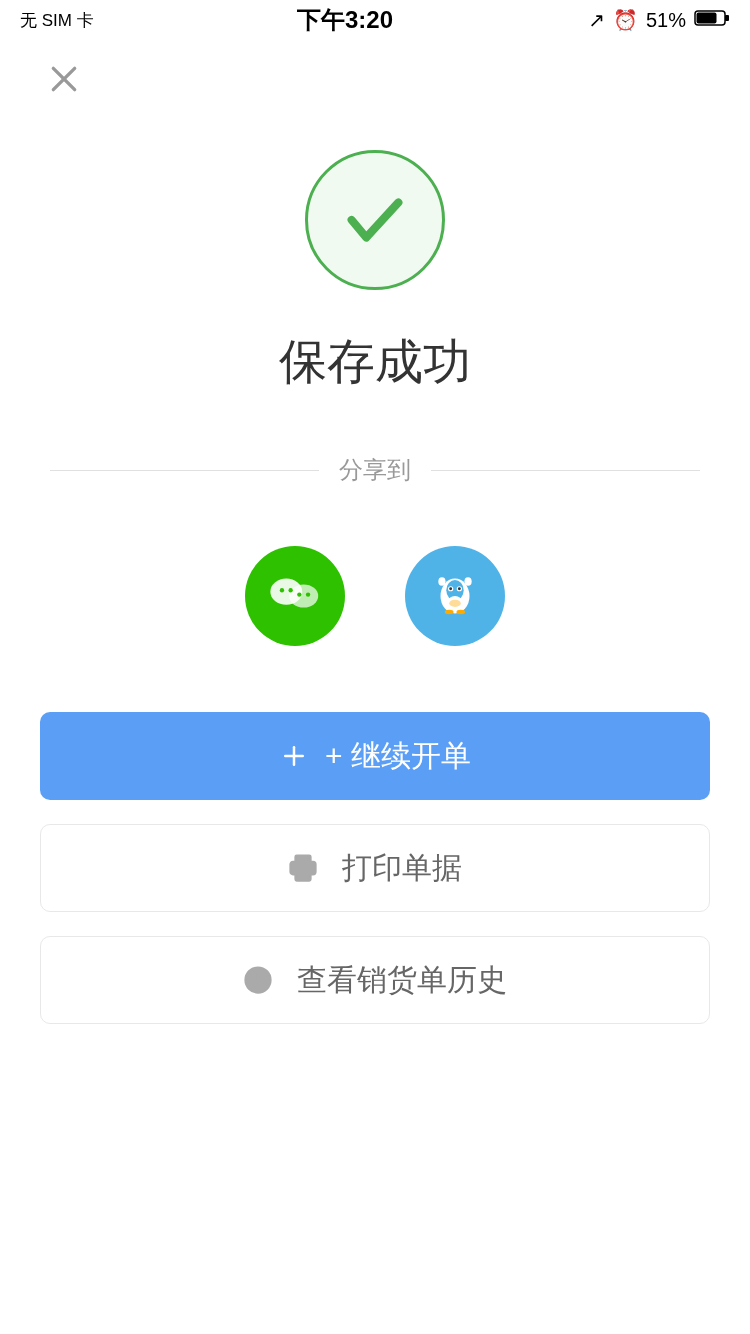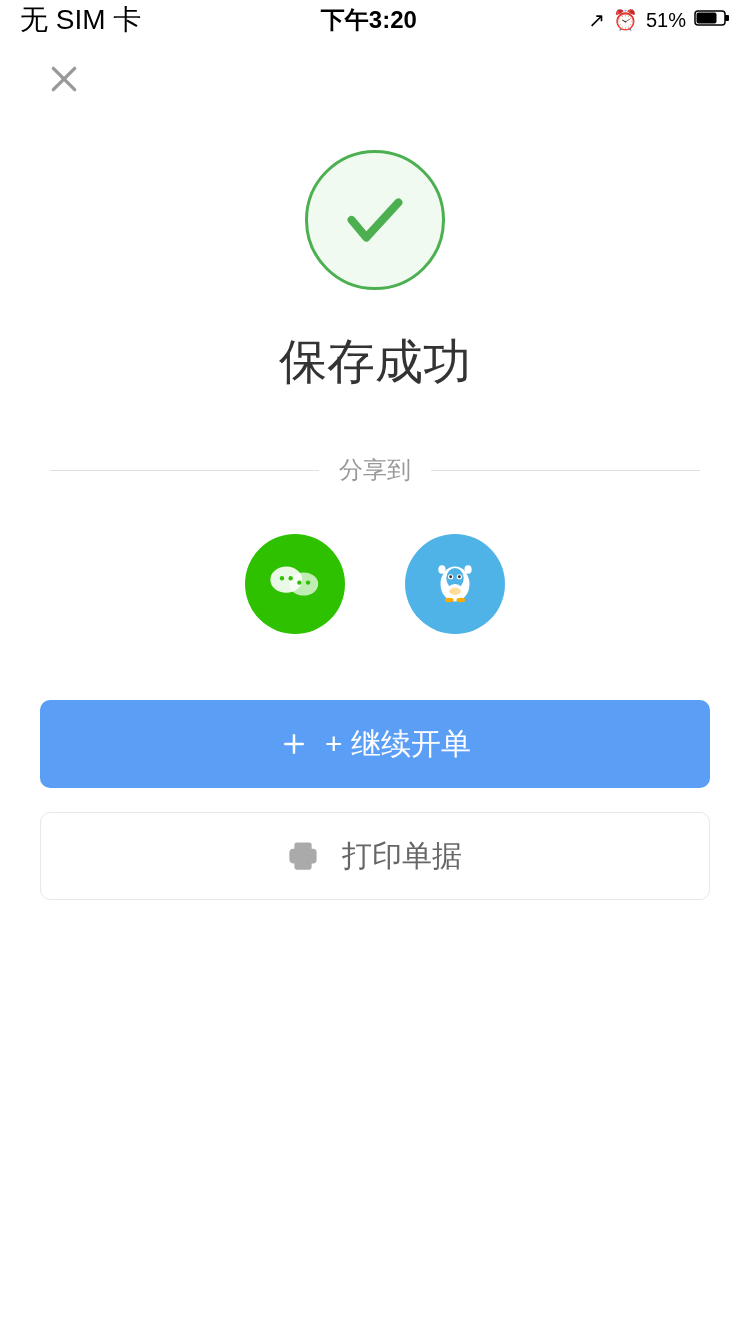--- a/index.html
+++ b/index.html
@@ -20,21 +20,21 @@
       display: flex;
       align-items: center;
       justify-content: space-between;
       padding: 0 20px;
       background: #fff;
     }
     .status-left {
       display: flex;
       align-items: center;
       gap: 8px;
-      font-size: 28px;
+      font-size: 17px;
       color: #000;
       font-weight: 500;
     }
     .status-center {
       font-size: 24px;
       font-weight: 600;
       color: #000;
       text-align: center;
     }
     .status-right {
@@ -98,21 +98,21 @@
     
     .share-section {
       width: 100%;
       margin-bottom: 50px;
     }
     .share-divider {
       display: flex;
       align-items: center;
       width: 100%;
       padding: 0 50px;
-      margin-bottom: 48px;
+      margin-bottom: 60px;
     }
     .share-divider::before,
     .share-divider::after {
       content: '';
       flex: 1;
       height: 1px;
       background: #e0e0e0;
     }
     .share-label {
       font-size: 24px;
@@ -289,15 +289,22 @@
     <button class="action-btn secondary">
       <svg viewBox="0 0 24 24" fill="none" stroke="#aaa" stroke-width="1.8" stroke-linecap="round" stroke-linejoin="round">
         <rect x="6" y="2" width="12" height="7" rx="1"></rect>
         <rect x="6" y="13" width="12" height="9" rx="1"></rect>
         <path d="M6 17H4a2 2 0 01-2-2V9a2 2 0 012-2h16a2 2 0 012 2v6a2 2 0 01-2 2h-2"></path>
         <circle cx="18" cy="11" r="1" fill="#aaa" stroke="none"></circle>
       </svg>
       <span>打印单据</span>
     </button>
 
+    <button class="action-btn secondary">
+      <svg viewBox="0 0 24 24" fill="none" stroke="#aaa" stroke-width="1.8" stroke-linecap="round" stroke-linejoin="round">
+        <circle cx="12" cy="12" r="10"></circle>
+        <polyline points="12,6 12,12 16,14"></polyline>
+      </svg>
+      <span>查看销货单历史</span>
+    </button>
 
   </div>
 </div>
 
 </body></html>

